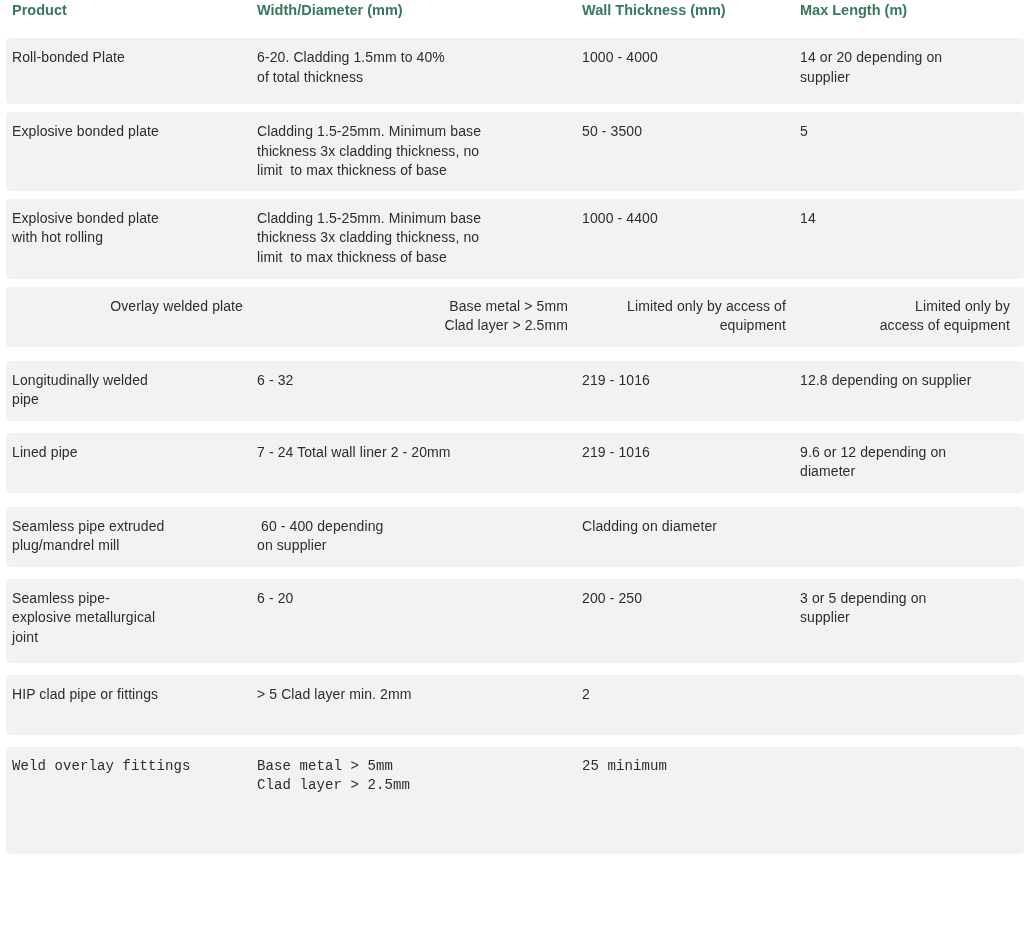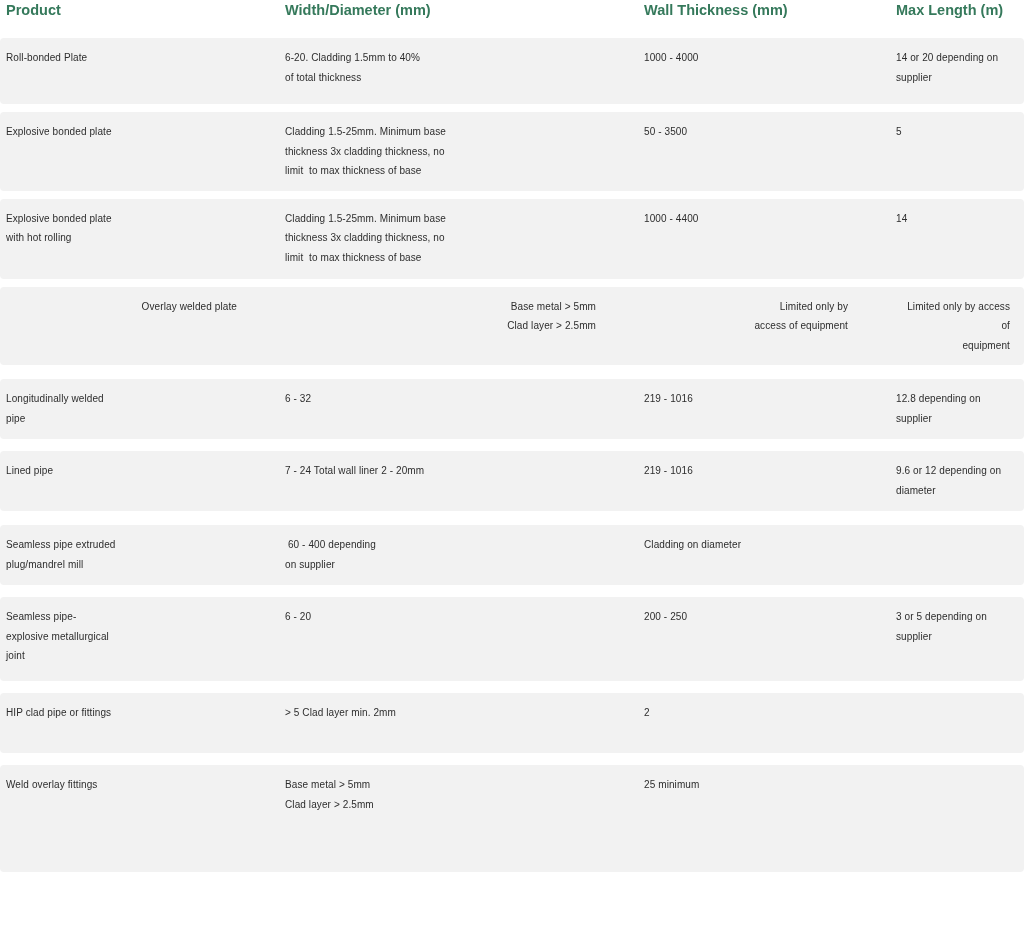--- a/index.html
+++ b/index.html
@@ -9,61 +9,61 @@
     width: 1024px;
     font-family: "Liberation Sans", "DejaVu Sans", sans-serif;
     color: #2d2d2d;
   }
   .table {
     width: 1024px;
   }
   .hdr-row, .row {
     display: grid;
     grid-template-columns: 245px 325px 218px 1fr;
+    margin-left: 6px;
     padding-left: 6px;
     box-sizing: border-box;
-    gap: 34px;
   }
   .hdr-row {
     height: 38px;
     padding-top: 1px;
     background: #ffffff;
   }
   .hdr-cell {
     color: #35795b;
     font-weight: 700;
     font-size: 14.5px;
     line-height: 18px;
     padding-right: 10px;
   }
   .row {
     background: #f2f2f2;
     border-radius: 4px;
     padding-top: 10px;
     padding-bottom: 10px;
   }
   .cell {
-    font-size: 10px;
+    font-size: 14px;
     line-height: 19.5px;
     white-space: pre-wrap;
     padding-right: 14px;
     letter-spacing: 0.1px;
   }
   
   .r1  { min-height: 66px;  margin-bottom: 8px;  }
   .r2  { min-height: 78px;  margin-bottom: 8px;  }
   .r3  { min-height: 80px;  margin-bottom: 8px;  }
   .r4  { min-height: 60px;  margin-bottom: 14px; text-align: right; }
   .r5  { min-height: 60px;  margin-bottom: 12px; }
   .r6  { min-height: 60px;  margin-bottom: 14px; }
   .r7  { min-height: 60px;  margin-bottom: 12px; }
   .r8  { min-height: 84px;  margin-bottom: 12px; }
   .r9  { min-height: 60px;  margin-bottom: 12px; }
   .r10 { min-height: 60px;  margin-bottom: 12px; }
-  .r11 { min-height: 107px; margin-bottom: 0;    }
+  .r11 { min-height: 107px; margin-bottom: 0; font-family: Liberation Mono, monospace;    }
 </style>
 </head>
 <body>
 
 <div class="table">
 
   <div class="hdr-row">
     <div class="hdr-cell">Product</div>
     <div class="hdr-cell">Width/Diameter (mm)</div>
     <div class="hdr-cell">Wall Thickness (mm)</div>
@@ -95,24 +95,24 @@
 thickness 3x cladding thickness, no
 limit  to max thickness of base</div>
     <div class="cell">1000 - 4400</div>
     <div class="cell">14</div>
   </div>
 
   <div class="row r4">
     <div class="cell">Overlay welded plate</div>
     <div class="cell">Base metal &gt; 5mm
 Clad layer &gt; 2.5mm</div>
+    <div class="cell">Limited only by access of
+equipment</div>
     <div class="cell"> Limited only by
  access of equipment</div>
-    <div class="cell">Limited only by access of
-equipment</div>
   </div>
 
   <div class="row r5">
     <div class="cell">Longitudinally welded
 pipe</div>
     <div class="cell">6 - 32</div>
     <div class="cell">219 - 1016</div>
     <div class="cell">12.8 depending on supplier</div>
   </div>
 

